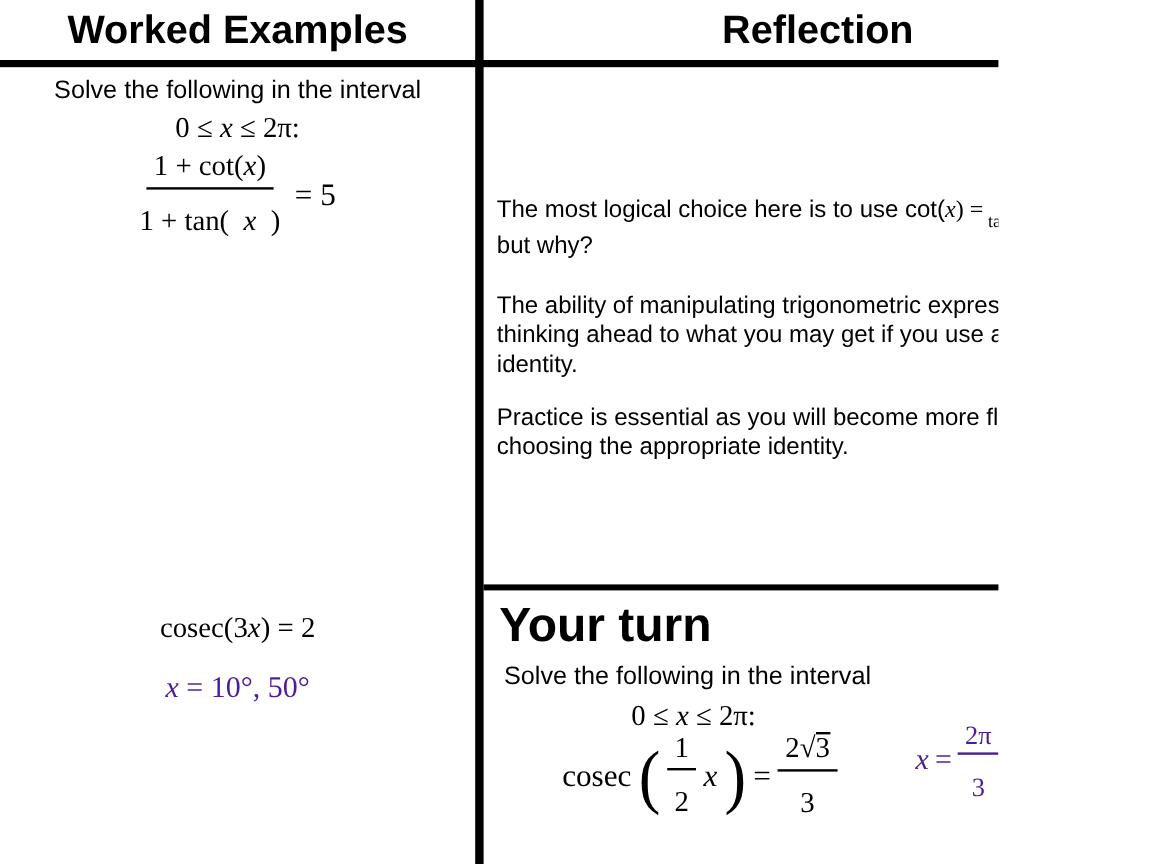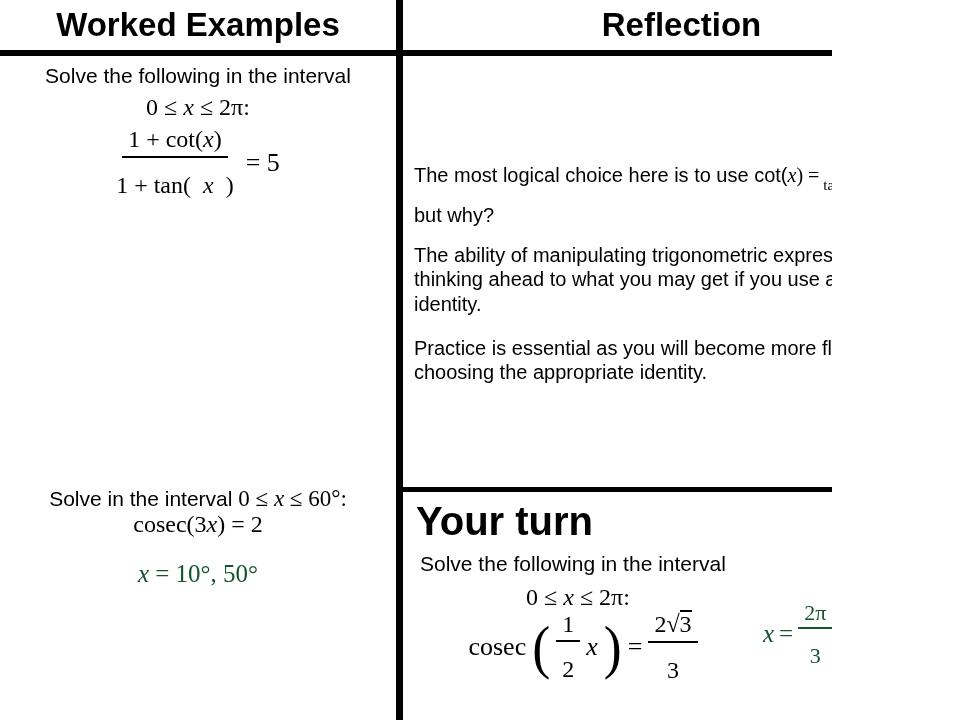--- a/index.html
+++ b/index.html
@@ -30,33 +30,33 @@
   
   .lp1-prompt{position:absolute;top:64px;left:0;width:100%;text-align:center;font-size:21px;}
   .lp1-interval{position:absolute;top:94px;left:0;width:100%;text-align:center;font-size:24px;}
   .lp1-eq{position:absolute;top:126px;left:0;width:100%;display:flex;justify-content:center;align-items:center;gap:12px;font-size:24px;}
   .lp1-eq .rhs{font-size:26px;}
   .lp2-prompt{position:absolute;top:486px;left:0;width:100%;text-align:center;font-size:21px;}
   .lp2-prompt .math{font-size:23px;}
   .lp2-eq{position:absolute;top:511px;left:0;width:100%;text-align:center;font-size:24px;}
   .lp2-ans{position:absolute;top:560px;left:0;width:100%;text-align:center;font-size:25px;}
 
-  .red{color:#14532d;}
+  .red{color:#4c1d95;}
 
   
   .rp{position:absolute;left:8px;width:542px;font-size:20px;line-height:1.22;}
   .rp1{top:60px;}
   .rp2{top:157px;left:11px;}
   .rp3{top:243px;left:11px;}
   .rp4{top:336px;left:11px;}
   .rp2-line1{display:flex;align-items:center;flex-wrap:nowrap;}
   .ifrac{display:inline-flex;flex-direction:column;align-items:center;font-size:15px;line-height:1.1;margin:0 2px 0 4px;}
   .ifrac .num{border-bottom:1.5px solid #000;padding:0 4px 1px;}
   .ifrac .den{padding-top:1px;}
-  .rp2-line2{margin-top:10px;}
+  .rp2-line2{margin-top:0;}
 
   
   .yt-title{position:absolute;top:499px;left:13px;font-size:40px;font-weight:bold;}
   .yt-prompt{position:absolute;top:552px;left:17px;font-size:21px;}
   .yt-interval{position:absolute;top:584px;left:0;width:350px;text-align:center;font-size:24px;}
   .yt-eq{position:absolute;top:610px;left:0;width:360px;display:flex;justify-content:center;align-items:center;gap:6px;font-size:26px;}
   .yt-eq .frac{font-size:24px;}
   .bigp{font-size:54px;font-weight:400;line-height:0.9;transform:scaleY(1.1);}
   .yt-ans{position:absolute;top:600px;left:360px;display:flex;align-items:center;gap:5px;font-size:25px;}
   .yt-ans .frac{font-size:22px;}
@@ -84,21 +84,20 @@
           </span>
         <span class="den">
             <span>1 + tan(</span>
             <span class="var">x</span>
             <span>)</span>
           </span>
       </span>
       <span class="rhs">= 5</span>
     </div>
 
-    <div class="lp2-prompt"><span>Solve in the interval </span><span class="math"><span>0 ≤ </span><span class="var">x</span><span> ≤ 60°:</span></span></div>
     <div class="lp2-eq math"><span>cosec(3</span><span class="var">x</span><span>) = 2</span></div>
     <div class="lp2-ans math red"><span class="var">x</span><span> = 10°, 50°</span></div>
   </div>
 
   <div class="col-right">
     <div class="col-header">Reflection</div>
 
 
     <div class="rp rp2">
       <div class="rp2-line1">

